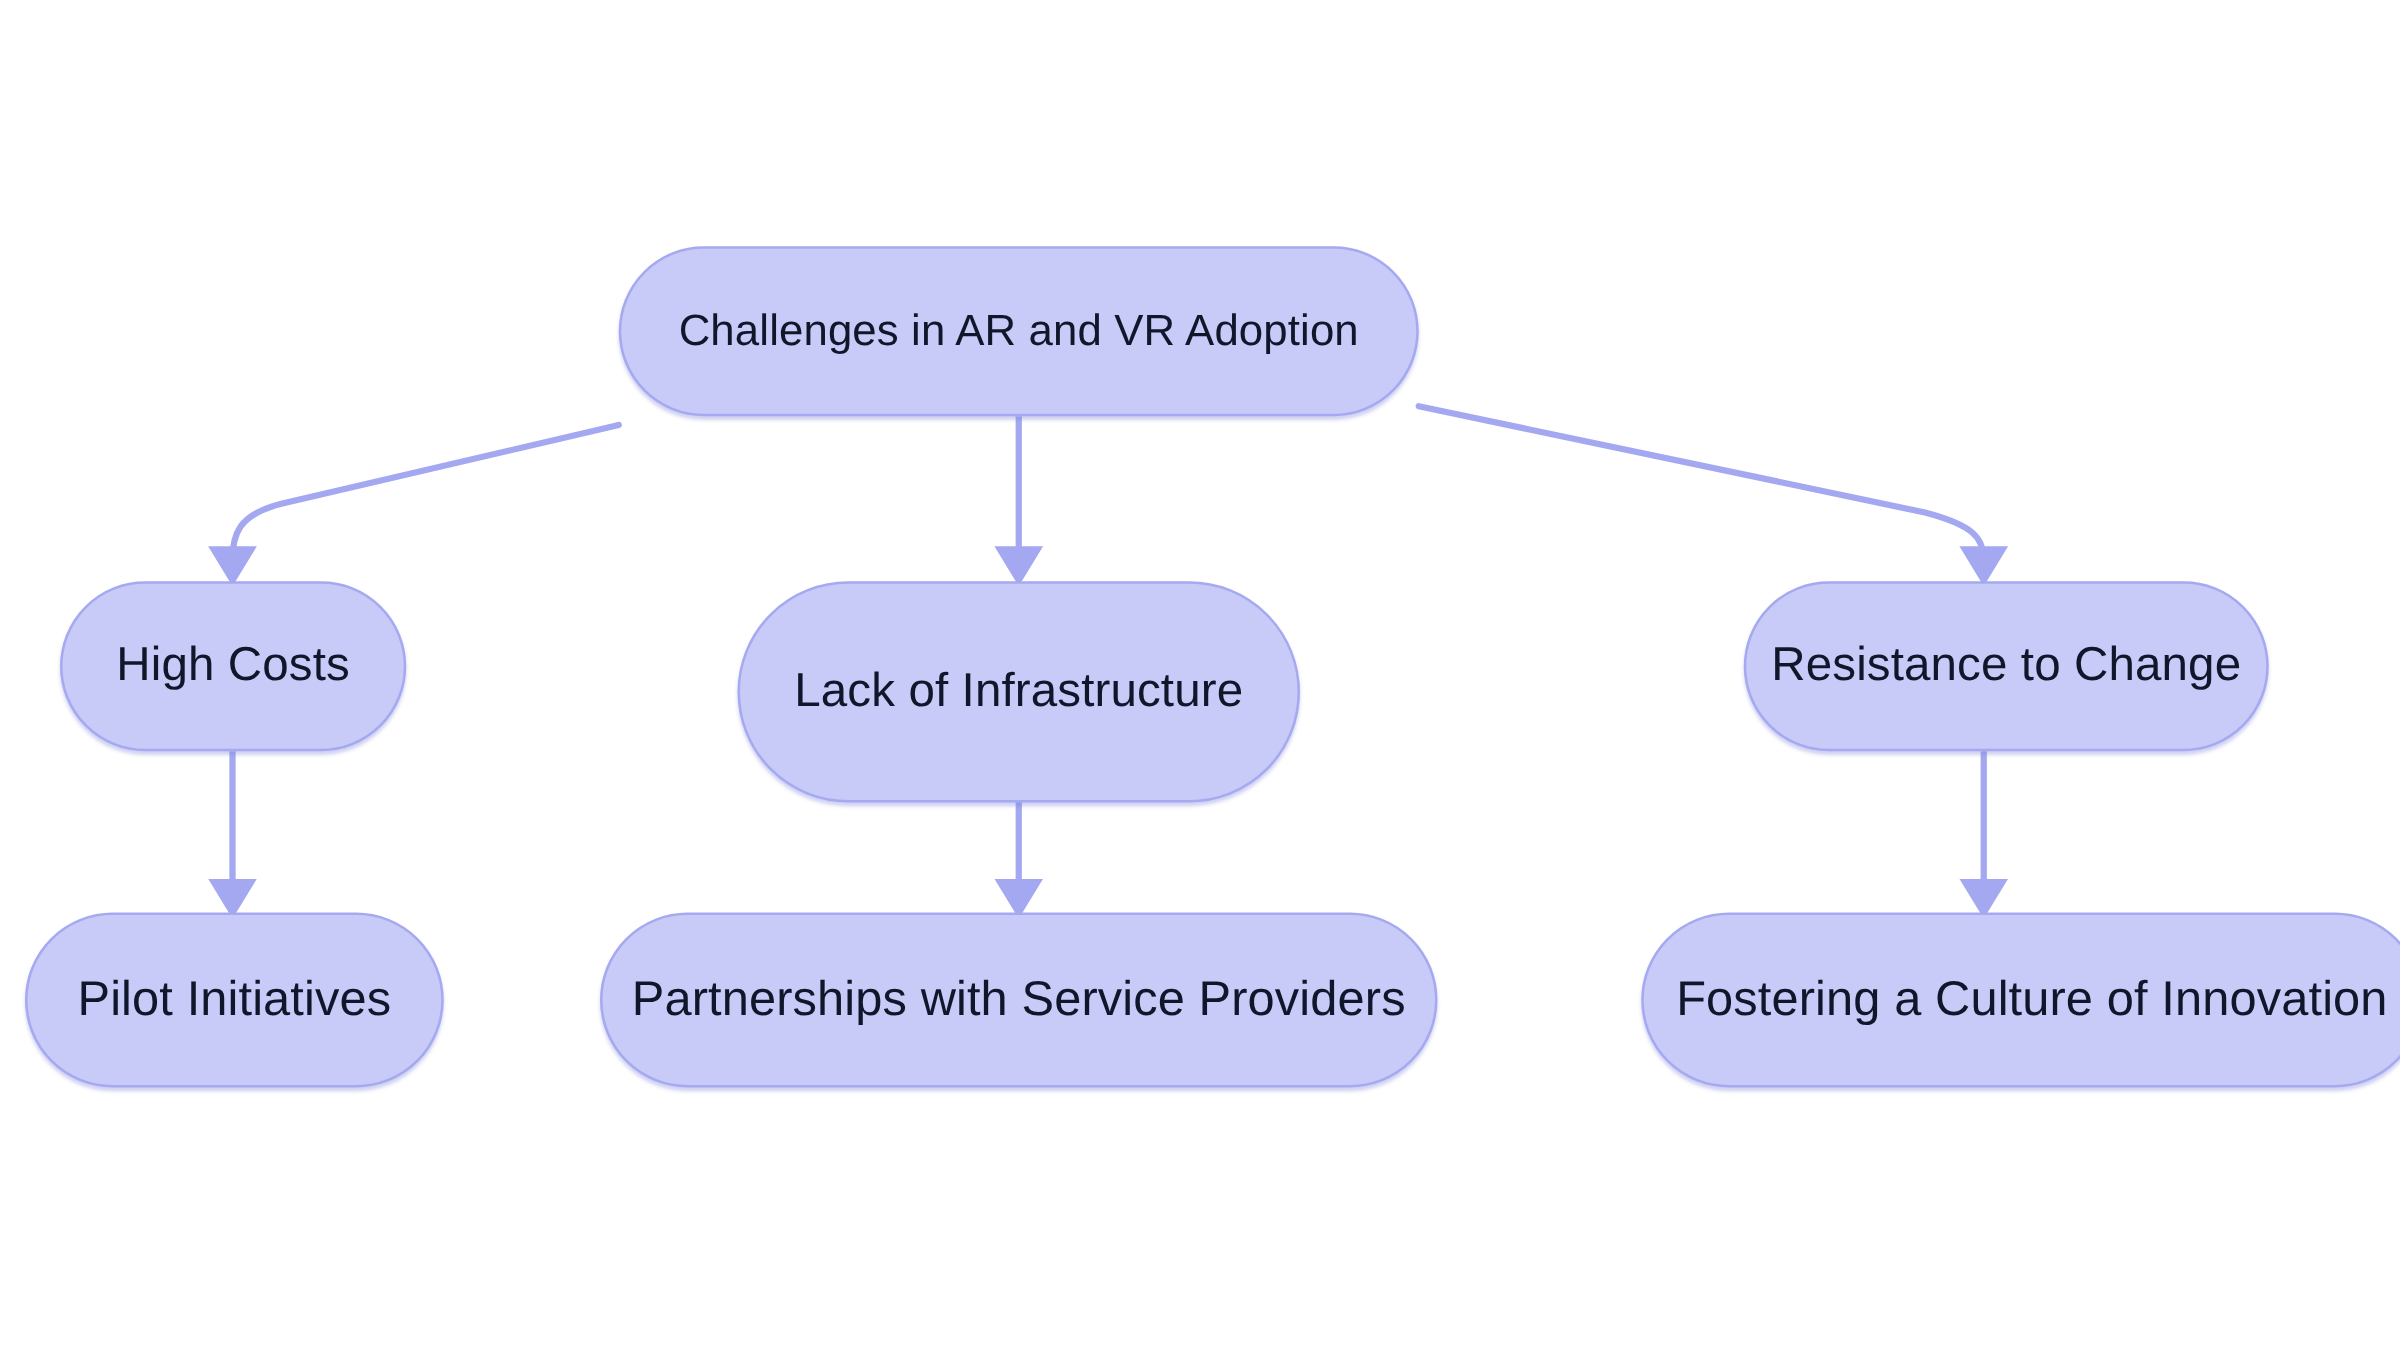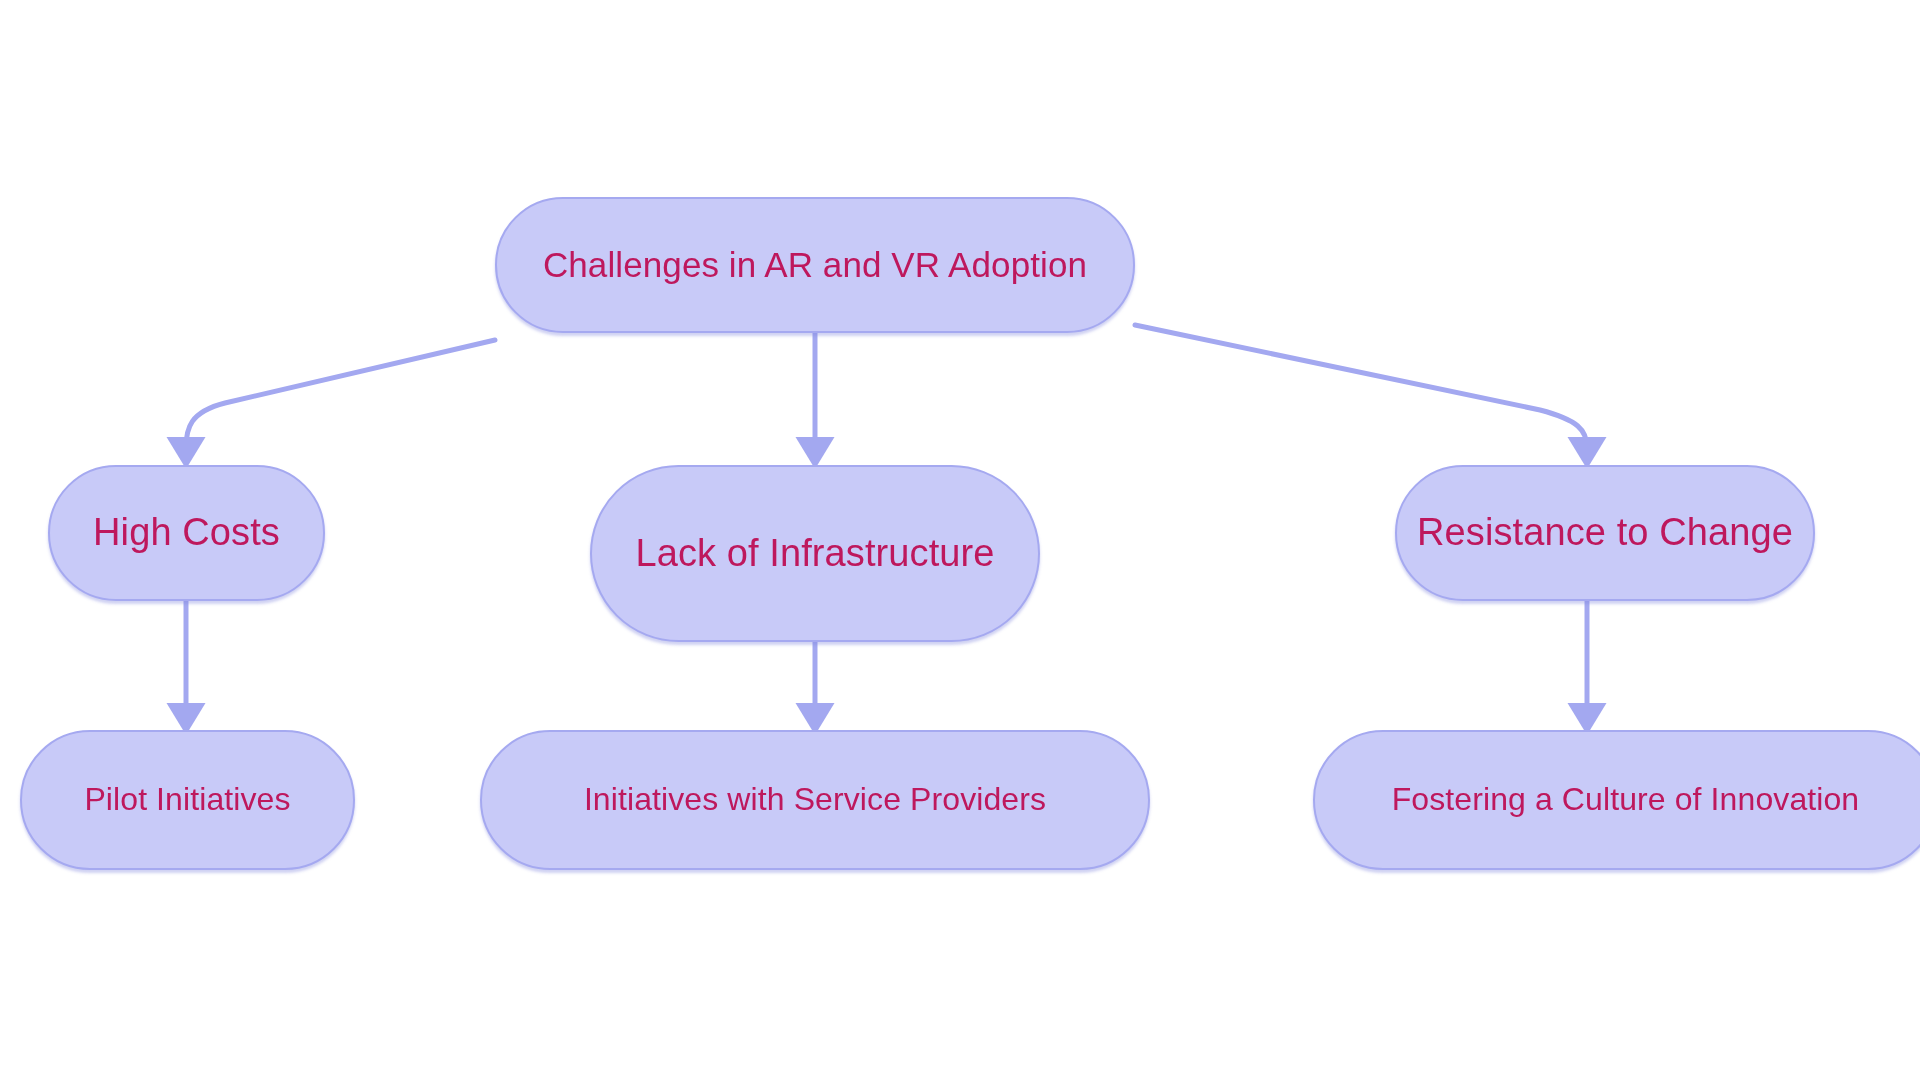--- a/index.html
+++ b/index.html
@@ -36,28 +36,28 @@
     border: 2px solid #a5a9f0;
     border-radius: 999px;
     box-shadow: 0 3px 3px rgba(130,135,220,0.38);
     color: #3333dd;
     text-align: center;
     z-index: 2;
   }
   .node-label {
     display: block;
     white-space: nowrap;
-    color: #be185d;
+    color: #0f172a;
     font-weight: 400;
     letter-spacing: 0.1px;
     line-height: 1.1;
   }
   .level-root .node-label { font-size: 35px; }
   .level-mid  .node-label { font-size: 38px; }
-  .level-leaf .node-label { font-size: 32px; }
+  .level-leaf .node-label { font-size: 39px; }
 
   
   #node-root   { left: 495px;  top: 197px; width: 640px; height: 136px; }
   #node-mid-0  { left: 48px;   top: 465px; width: 277px; height: 136px; }
   #node-mid-1  { left: 590px;  top: 465px; width: 450px; height: 177px; }
   #node-mid-2  { left: 1395px; top: 465px; width: 420px; height: 136px; }
   #node-leaf-0 { left: 20px;   top: 730px; width: 335px; height: 140px; }
   #node-leaf-1 { left: 480px;  top: 730px; width: 670px; height: 140px; }
   #node-leaf-2 { left: 1313px; top: 730px; width: 625px; height: 140px; }
 </style>
@@ -100,20 +100,20 @@
 
   <div class="node level-mid" id="node-mid-2">
     <span class="node-label">Resistance to Change</span>
   </div>
 
   <div class="node level-leaf" id="node-leaf-0">
     <span class="node-label">Pilot Initiatives</span>
   </div>
 
   <div class="node level-leaf" id="node-leaf-1">
-    <span class="node-label">Initiatives with Service Providers</span>
+    <span class="node-label">Partnerships with Service Providers</span>
   </div>
 
   <div class="node level-leaf" id="node-leaf-2">
     <span class="node-label">Fostering a Culture of Innovation</span>
   </div>
 
 </div>
 
 </body></html>

